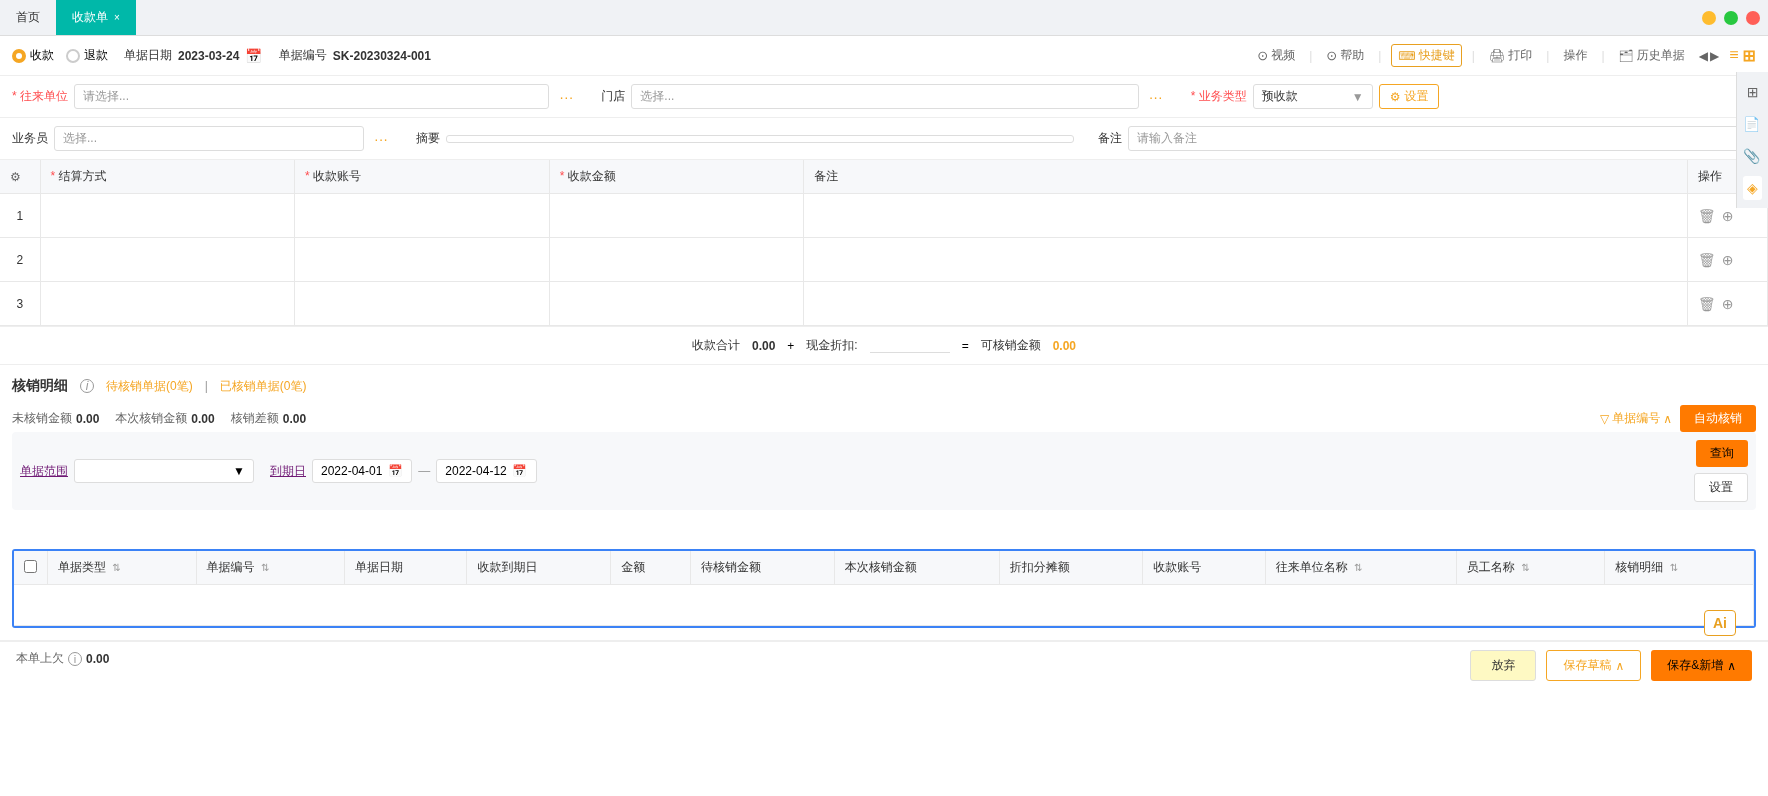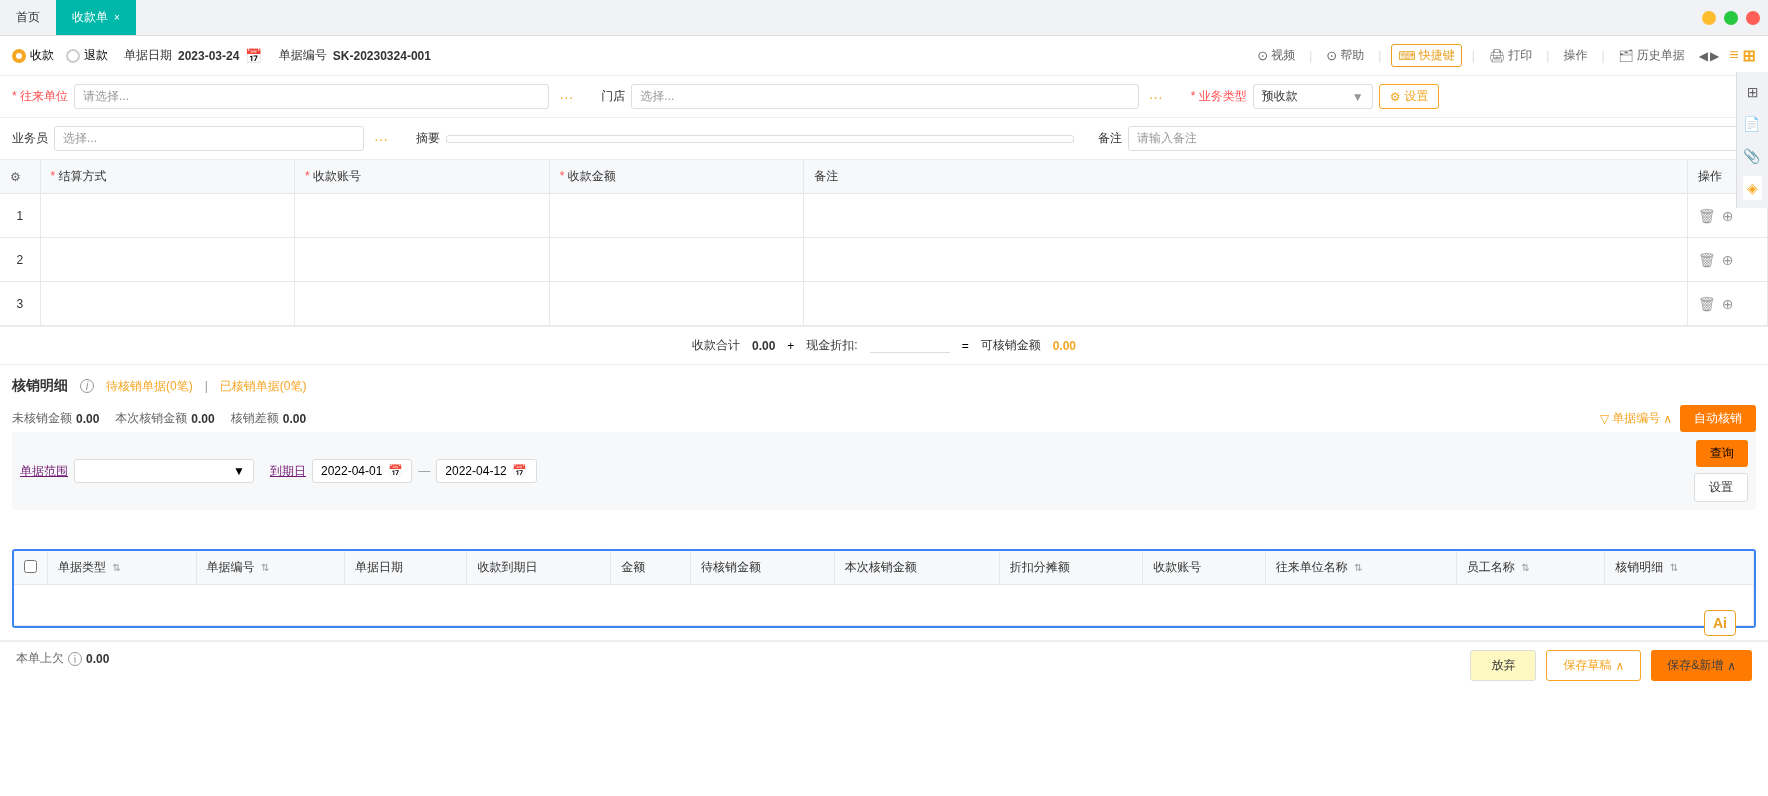--- a/index.html
+++ b/index.html
@@ -176,21 +176,21 @@
     }
     .footer-info { display: flex; align-items: center; gap: 4px; color: #666; }
     .footer-value { font-weight: bold; color: #333; }
     .footer-right { margin-left: auto; display: flex; gap: 10px; }
     .btn-abandon { background: #fef9c3; border: 1px solid #ddd; color: #333; padding: 6px 20px; border-radius: 3px; cursor: pointer; }
     .btn-save-draft {
       background: #fff; border: 1px solid #f5a623; color: #f5a623; padding: 6px 16px;
       border-radius: 3px; cursor: pointer; display: flex; align-items: center; gap: 4px;
     }
     .btn-save-new {
-      background: #ff7a00; border: none; color: #404040; padding: 6px 16px;
+      background: #ff7a00; border: none; color: #000000; padding: 6px 16px;
       border-radius: 3px; cursor: pointer; display: flex; align-items: center; gap: 4px;
     }
 
     
     .right-panel {
       position: absolute; right: 0; top: 36px; width: 32px; background: #f0f2f5;
       border-left: 1px solid #ddd; display: flex; flex-direction: column; align-items: center;
       gap: 8px; padding: 8px 4px;
     }
     .right-panel-icon { color: #666; cursor: pointer; font-size: 14px; padding: 4px; }

